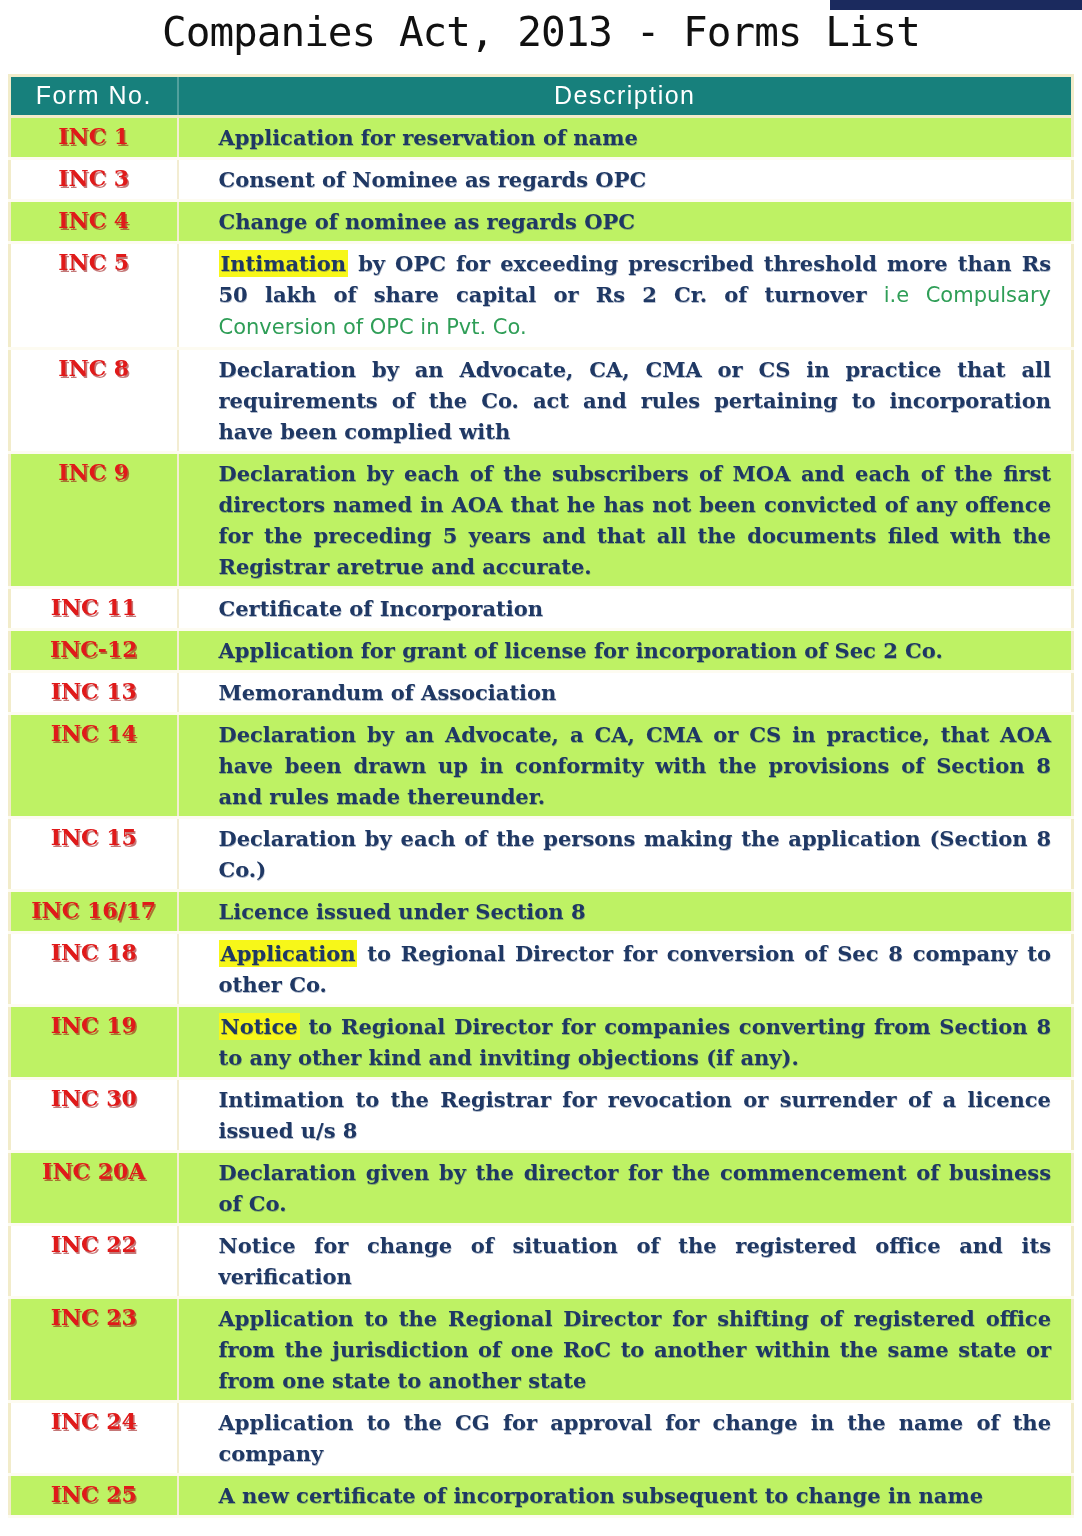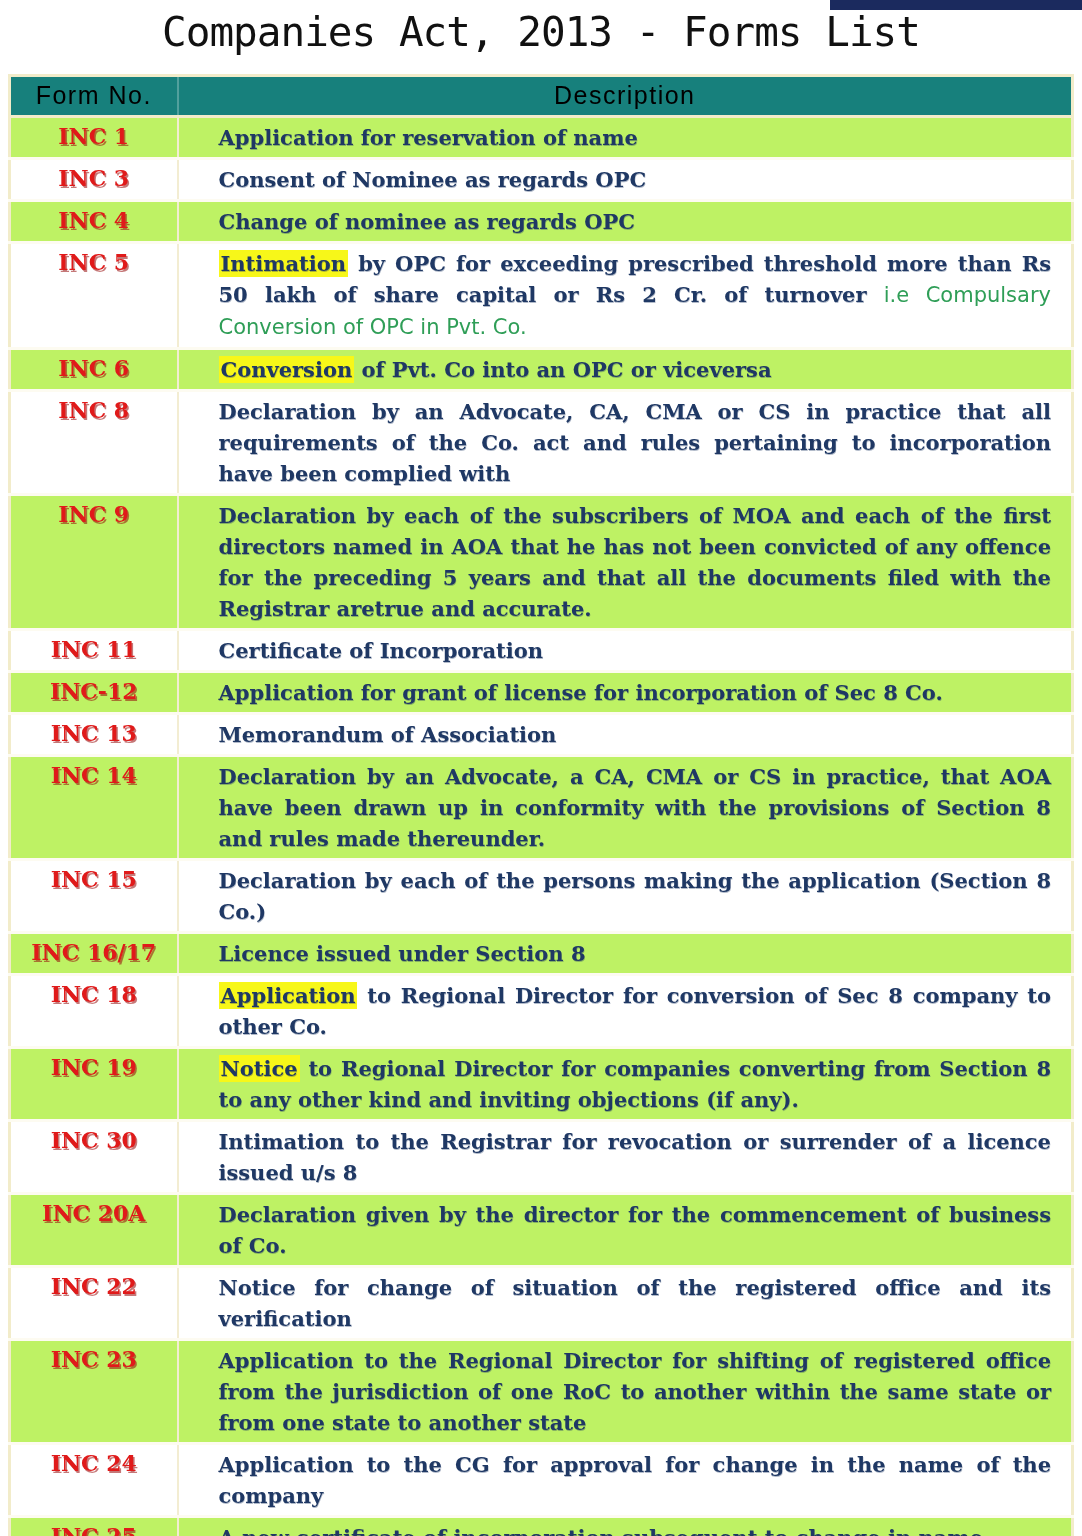--- a/index.html
+++ b/index.html
@@ -34,21 +34,21 @@
     color: #111111;
   }
   table.forms {
     width: 1066px;
     margin: 0 8px;
     border-collapse: collapse;
     border: 3px solid #f2ecca;
   }
   th {
     background: #17807c;
-    color: #000000;
+    color: #ffffff;
     font-family: "Liberation Sans", sans-serif;
     font-weight: 400;
     font-size: 25px;
     letter-spacing: 1.5px;
     height: 34px;
     padding: 1px 0 3px 0;
     border-bottom: 3px solid #f2ecca;
   }
   th.form-h { border-right: 2px solid rgba(255,255,255,0.25); }
   col.c-form { width: 168px; }
@@ -121,39 +121,35 @@
           <td class="desc"><span>Consent of Nominee as regards OPC</span></td>
         </tr>
         <tr class="cream">
           <td class="form">INC 4</td>
           <td class="desc"><span>Change of nominee as regards OPC</span></td>
         </tr>
         <tr class="white">
           <td class="form">INC 5</td>
           <td class="desc"><span class="hl">Intimation</span><span> by OPC for exceeding prescribed threshold more than Rs 50 lakh of share capital or Rs 2 Cr. of turnover </span><span class="green-note">i.e Compulsary Conversion of OPC in Pvt. Co.</span></td>
         </tr>
-        <tr class="cream">
-          <td class="form">INC 6</td>
-          <td class="desc"><span class="hl">Conversion</span><span> of Pvt. Co into an OPC or viceversa</span></td>
-        </tr>
         <tr class="white">
           <td class="form">INC 8</td>
           <td class="desc"><span>Declaration by an Advocate, CA, CMA or CS in practice that all requirements of the Co. act and rules pertaining to incorporation have been complied with</span></td>
         </tr>
         <tr class="cream">
           <td class="form">INC 9</td>
           <td class="desc"><span>Declaration by each of the subscribers of MOA and each of the first directors named in AOA that he has not been convicted of any offence for the preceding 5 years and that all the documents filed with the Registrar aretrue and accurate.</span></td>
         </tr>
         <tr class="white">
           <td class="form">INC 11</td>
           <td class="desc"><span>Certificate of Incorporation</span></td>
         </tr>
         <tr class="cream">
           <td class="form">INC-12</td>
-          <td class="desc"><span>Application for grant of license for incorporation of Sec 8 Co.</span></td>
+          <td class="desc"><span>Application for grant of license for incorporation of Sec 2 Co.</span></td>
         </tr>
         <tr class="white">
           <td class="form">INC 13</td>
           <td class="desc"><span>Memorandum of Association</span></td>
         </tr>
         <tr class="cream">
           <td class="form">INC 14</td>
           <td class="desc"><span>Declaration by an Advocate, a CA, CMA or CS in practice, that AOA have been drawn up in conformity with the provisions of Section 8 and rules made thereunder.</span></td>
         </tr>
         <tr class="white">

